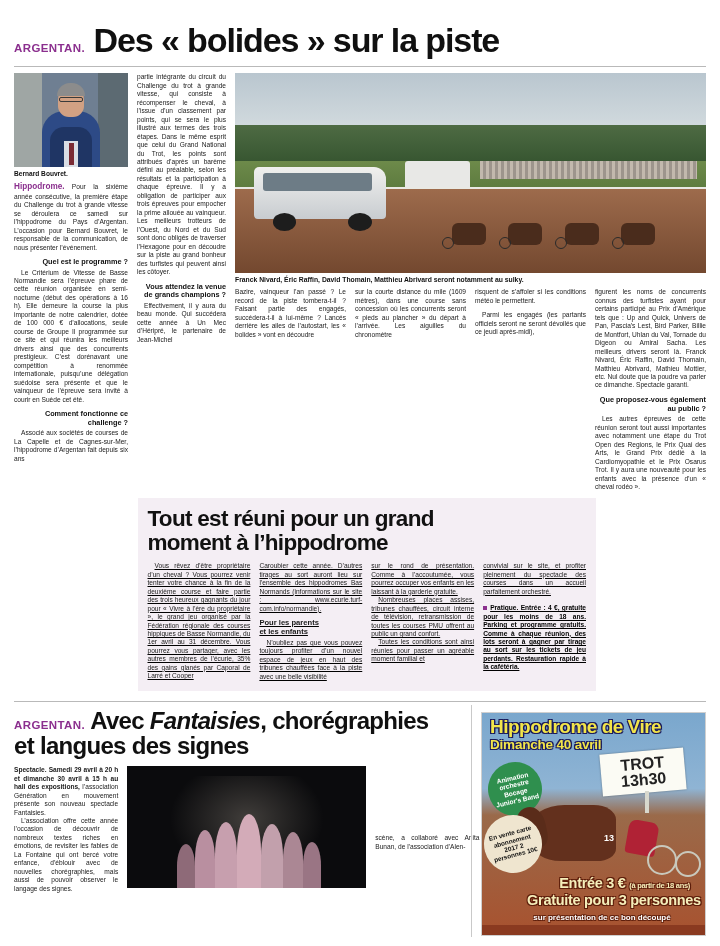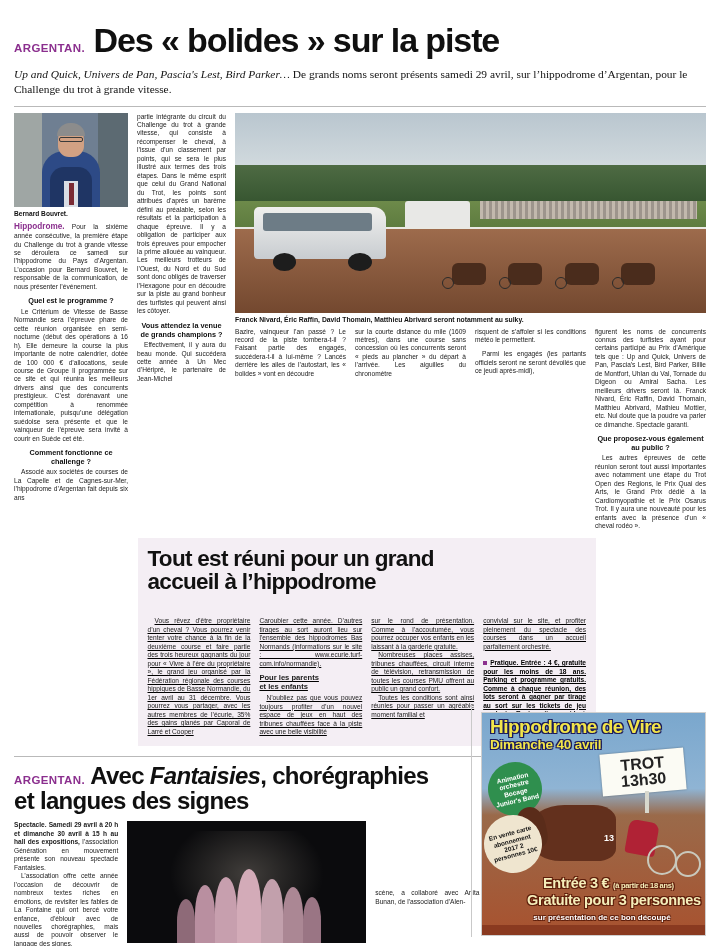--- a/index.html
+++ b/index.html
@@ -44,21 +44,21 @@
     font-size:6.6px; line-height:1.285;
     text-align:justify; color:#1a1a1a;
     font-family:"Liberation Sans", sans-serif;
     hyphens:auto;
   }
   .bodytext p { margin:0 0 0 0; text-indent:7px; }
   .bodytext p.noind { text-indent:0; }
   .leadin { font-weight:bold; color:#8b2f8e; font-size:8.2px; }
   .subq {
     font-weight:bold; font-size:7.3px; line-height:1.22;
-    margin:6px 0 1.5px 0; color:#111; text-align:center;
+    margin:6px 0 1.5px 0; color:#111; text-align:right;
   }
 
   
   .portrait {
     width:114px; height:94px; position:relative; overflow:hidden;
     background:linear-gradient(#7d8fa2,#4d5c6c);
   }
   .portrait .sky { position:absolute; inset:0; background:#6f7f92; }
   .portrait .wallL { position:absolute; left:0; top:0; width:28px; height:100%; background:#9fa6a4; }
   .portrait .wallR { position:absolute; right:0; top:0; width:30px; height:100%; background:#5c6a72; }
@@ -112,21 +112,21 @@
     font-size:6.8px; font-weight:bold; margin-top:3px; color:#111;
     border-top:0;
   }
 
   
   .highlight {
     background:#f4eef4; margin-top:7px; padding:9px 10px 10px 10px;
   }
   .hl-title {
     font-size:22.5px; line-height:1.04; font-weight:bold;
-    letter-spacing:-0.7px; color:#111; margin:0 0 24px 0;
+    letter-spacing:-0.7px; color:#111; margin:0 0 8px 0;
   }
   .hl-cols { display:flex; gap:9px; }
   .hl-col { width:114.5px;text-decoration:underline; }
   .hl-sub { font-weight:bold; font-size:7.6px; line-height:1.18; margin:6px 0 2px 0; }
   .prat { font-size:6.6px; line-height:1.285; font-weight:bold; text-align:justify; }
   .prat .sq { display:inline-block; width:4px; height:4px; background:#8b2f8e; margin-right:3px; }
 
   
   .sep2 { border-top:1px solid #b9b9b9; margin-top:10px; }
   .headline2 {
@@ -203,21 +203,21 @@
   .ad-wheel-b { position:absolute; right:4px; bottom:58px; width:26px; height:26px;
     border:2.5px solid #c9c9bd; border-radius:50%; }
   .ad-badge-cream {
     position:absolute; left:2px; bottom:62px; width:58px; height:58px;
     border-radius:50%; background:#efe5cf; color:#101010;
     font-size:6.4px; font-weight:bold; line-height:1.15; text-align:center;
     display:flex; align-items:center; justify-content:center;
     transform:rotate(-15deg); padding:3px;
   }
   .ad-price {
-    position:absolute; left:61px; bottom:44px; width:176px; text-align:left;
+    position:absolute; left:32px; bottom:44px; width:176px; text-align:right;
     font-size:14.5px; font-weight:bold; color:#f5eeba; letter-spacing:-0.3px;
     text-shadow:-1.1px -1.1px 0 #5c1d0a,1.1px -1.1px 0 #5c1d0a,-1.1px 1.1px 0 #5c1d0a,1.1px 1.1px 0 #5c1d0a;
     white-space:nowrap;
   }
   .ad-price small { font-size:7.5px; }
   .ad-free {
     position:absolute; left:40px; bottom:27px; width:184px; text-align:center;
     font-size:14.5px; font-weight:bold; color:#f5eeba; letter-spacing:-0.3px;
     text-shadow:-1.1px -1.1px 0 #5c1d0a,1.1px -1.1px 0 #5c1d0a,-1.1px 1.1px 0 #5c1d0a,1.1px 1.1px 0 #5c1d0a;
     white-space:nowrap;
@@ -235,23 +235,20 @@
 
 <div class="page">
 
   <div class="hl-wrap">
     <h1 class="headline1">
       <span class="hl-line1">
         <span class="kicker">ARGENTAN.</span>
         <span>Des « bolides » sur la piste</span>
       </span>
     </h1>
-    <div class="chapeau">
-      <i>Up and Quick, Univers de Pan, Pascia's Lest, Bird Parker…</i><span> De grands noms seront présents samedi 29 avril, sur l’hippodrome d’Argentan, pour le Challenge du trot à grande vitesse.</span>
-    </div>
   </div>
 
   <div class="rule-top"></div>
 
   <div class="cols">
 
     <div class="col">
       <div class="portrait">
         <div class="sky"></div>
           <div class="wallL"></div>
@@ -330,21 +327,21 @@
             <p>Les autres épreuves de cette réunion seront tout aussi importantes avec notamment une étape du Trot Open des Regions, le Prix Quai des Arts, le Grand Prix dédié à la Cardiomyopathie et le Prix Osarus Trot. Il y aura une nouveauté pour les enfants avec la présence d’un « cheval rodéo ».</p>
           </div>
         </div>
       </div>
     </div>
   </div>
 
   <div class="highlight" style="margin-left:123.5px;margin-right:110px;">
     <div class="hl-title">
       <span>Tout est réuni pour un grand</span><br>
-      <span>accueil à l’hippodrome</span>
+      <span>moment à l’hippodrome</span>
     </div>
     <div class="hl-cols">
       <div class="hl-col">
         <div class="bodytext">
             <p>Vous rêvez d’être propriétaire d’un cheval ? Vous pourrez venir tenter votre chance à la fin de la deuxième course et faire partie des trois heureux gagnants du jour pour « Vivre à l’ère du propriétaire », le grand jeu organisé par la Fédération régionale des courses hippiques de Basse Normandie, du 1er avril au 31 décembre. Vous pourrez vous partager, avec les autres membres de l’écurie, 35% des gains glanés par Caporal de Larré et Cooper</p>
           </div>
       </div>
       <div class="hl-col">
         <div class="bodytext">
           <p class="noind">Caroubier cette année. D’autres tirages au sort auront lieu sur l’ensemble des hippodromes Bas Normands (informations sur le site : www.ecurie.turf-com.info/normandie).</p>

